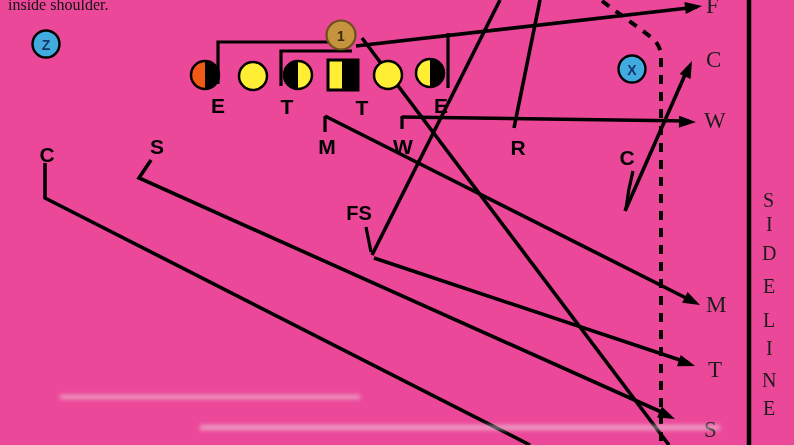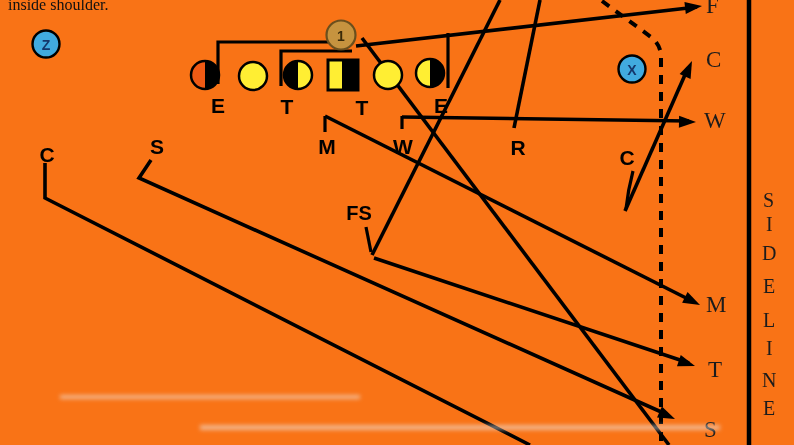--- a/index.html
+++ b/index.html
@@ -1,16 +1,16 @@
 <!DOCTYPE html>
 <html><head>
 <meta charset="utf-8">
 <style>
   html,body{margin:0;padding:0;background:#ffffff;}
-  .stage{position:relative;width:794px;height:445px;background:#f97316;overflow:hidden;}
+  .stage{position:relative;width:794px;height:445px;background:#ec4899;overflow:hidden;}
   svg{display:block;}
   text{user-select:none;}
   .def-label{font-family:"Liberation Sans",sans-serif;font-weight:700;font-size:21px;fill:#000;}
   .def-label-sm{font-family:"Liberation Sans",sans-serif;font-weight:700;font-size:20px;fill:#000;}
   .target-label{font-family:"Liberation Serif",serif;font-weight:400;font-size:23px;fill:#1c1c1c;}
   .sideline-letter{font-family:"Liberation Serif",serif;font-weight:400;font-size:20px;fill:#1c1c1c;}
   .note-text{font-family:"Liberation Serif",serif;font-size:16px;fill:#111;}
   .circle-letter{font-family:"Liberation Sans",sans-serif;font-weight:700;font-size:14px;fill:#14366b;}
   .qb-number{font-family:"Liberation Sans",sans-serif;font-weight:700;font-size:14px;fill:#3a2a08;}
   .rt{stroke:#000;stroke-width:3.6;fill:none;}

